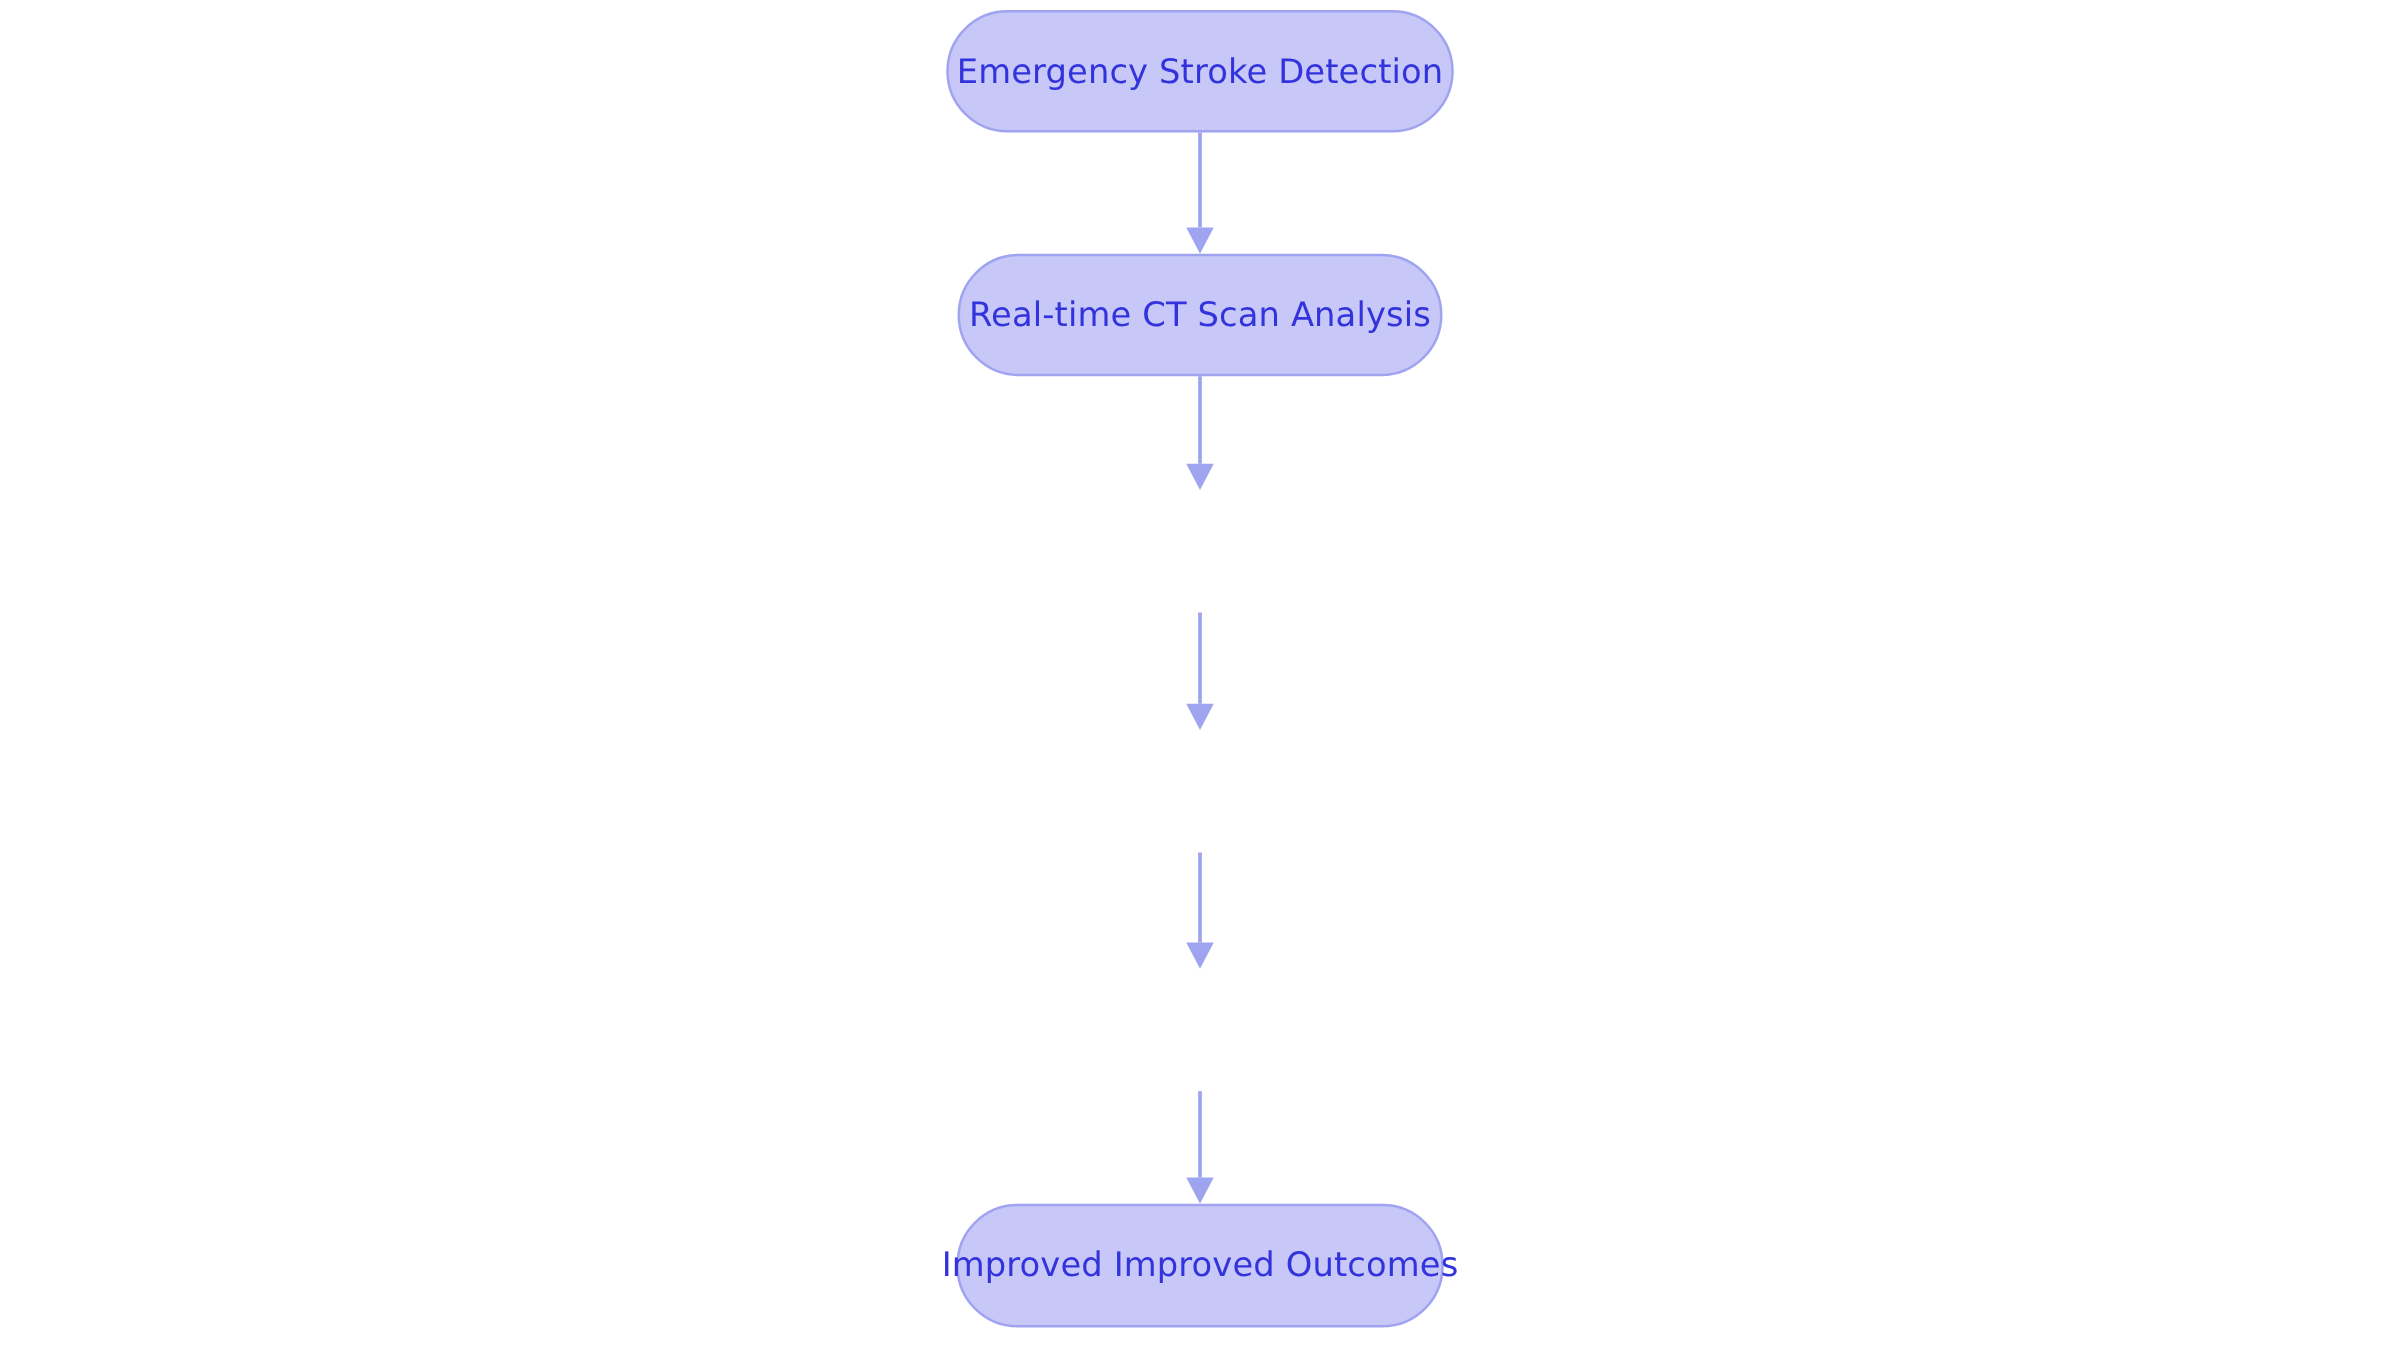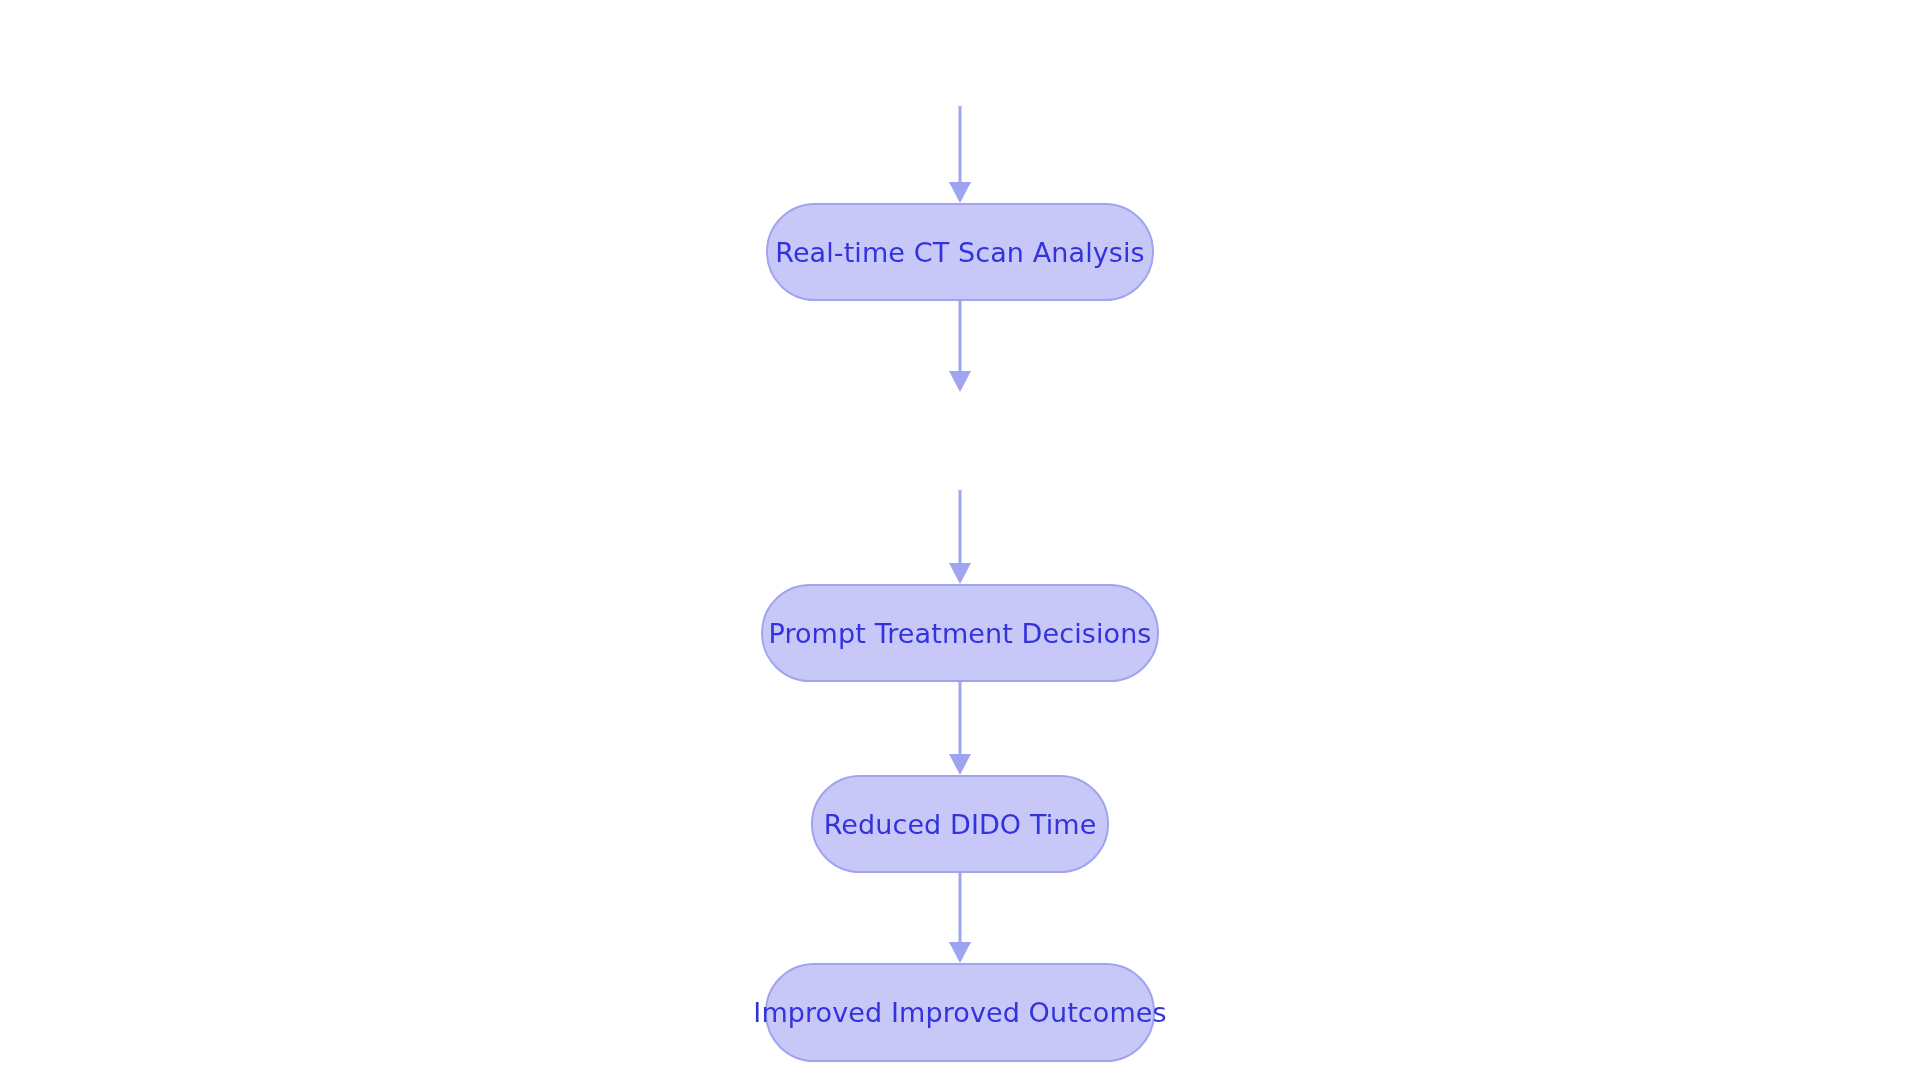--- a/index.html
+++ b/index.html
@@ -106,32 +106,29 @@
     <div class="connector" style="top:682px;height:93px;">
       <div class="shaft" style="height:72px;"></div>
       <div class="head"></div>
     </div>
 
     <div class="connector" style="top:873px;height:90px;">
       <div class="shaft" style="height:69px;"></div>
       <div class="head"></div>
     </div>
 
+    <div class="node" style="top:8px;width:406px;height:98px;">
+      <span class="node-label">Emergency Stroke Detection</span>
+    </div>
 
     <div class="node" style="top:203px;width:388px;height:98px;text-align:right;">
       <span class="node-label">Real-time CT Scan Analysis</span>
     </div>
 
 
-    <div class="node" style="top:584px;width:398px;height:98px;">
-      <span class="node-label">Prompt Treatment Decisions</span>
-    </div>
 
-    <div class="node" style="top:775px;width:298px;height:98px;">
-      <span class="node-label">Reduced DIDO Time</span>
-    </div>
 
     <div class="node" style="top:963px;width:390px;height:99px;">
       <span class="node-label">Improved Improved Outcomes</span>
     </div>
 
   </div>
 </div>
 
 </body></html>

